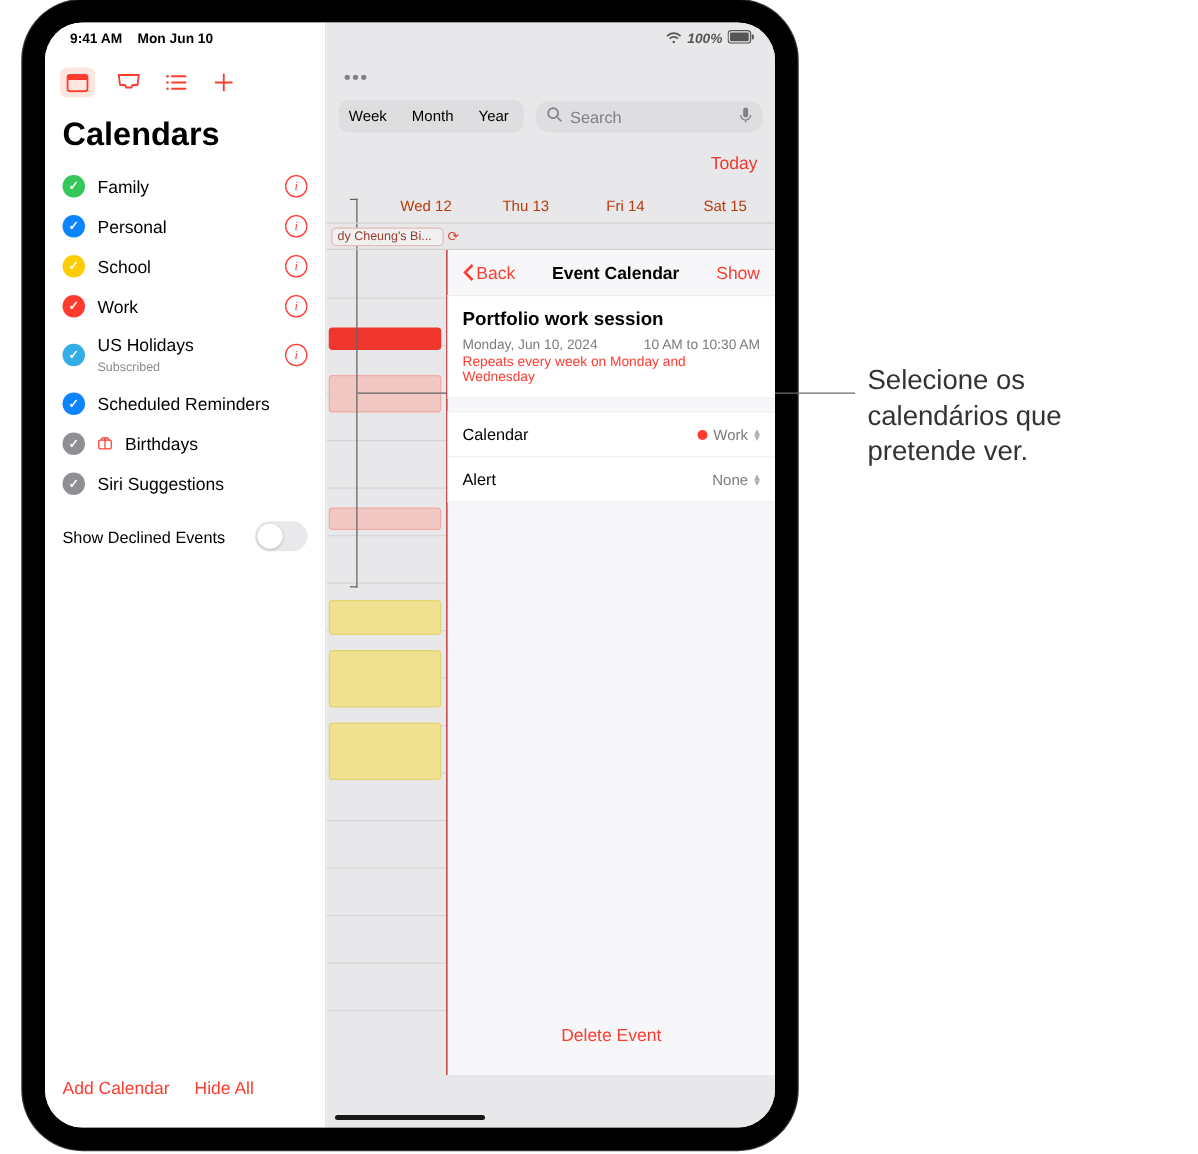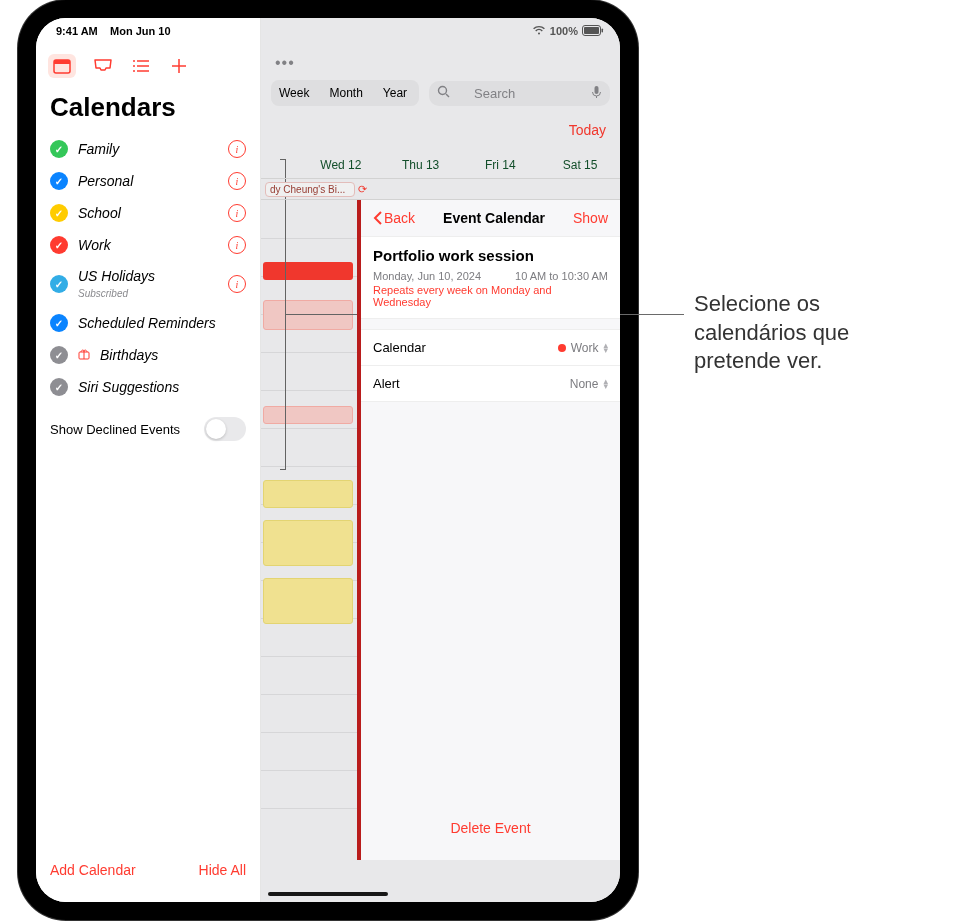--- a/index.html
+++ b/index.html
@@ -80,39 +80,39 @@
   .cal-row {
     display:flex; align-items:center;
     padding: 7px 14px;
     gap: 10px;
   }
   .cal-check {
     width: 18px; height: 18px; border-radius: 50%;
     display:flex; align-items:center; justify-content:center;
     color:#fff; font-size:10px; font-weight:bold;
   }
-  .cal-label { flex:1; font-size:14px; color:#000;font-style:italic; }
+  .cal-label { flex:1; font-size:14px; color:#000; }
   .cal-sub { font-size:10px; color:#8a8a8e; }
   .info-btn { width:18px; height:18px; border:1.5px solid #ff3b30; border-radius:50%; color:#ff3b30; display:flex; align-items:center; justify-content:center; font-size:10px; font-style:italic; font-family: Georgia, serif; }
   .gift-icon { color:#ff3b30; font-size:12px; }
   .toggle-row {
     display:flex; align-items:center; justify-content:space-between;
     padding: 14px 14px;
     font-size:13px; color:#000;
   }
   .toggle {
     width: 42px; height: 24px; background:#e9e9eb; border-radius:12px; position:relative;
   }
   .toggle::after {
     content:''; position:absolute; left:2px; top:2px; width:20px; height:20px;
     background:#fff; border-radius:50%; box-shadow:0 1px 3px rgba(0,0,0,0.2);
   }
   .sidebar-footer {
     margin-top:auto;
-    display:flex; justify-content:space-between;
+    display:flex; 
     padding: 14px 14px 24px;
     color:#ff3b30; font-size:14px;gap:20px;
   }
   .home-indicator {
     position:absolute; bottom:6px; left:50%; transform:translateX(-50%);
     width:120px; height:4px; background:#000; border-radius:3px; opacity:0.9; z-index:60;
   }
 
   
   .main {
@@ -132,26 +132,26 @@
     position:relative; z-index:2;
   }
   .more-dots { color:#8a8a8e; font-size:16px; letter-spacing:1px; padding:0 4px; }
   .view-seg {
     display:flex; background:#ececee; border-radius:8px; padding:2px; gap:0;
     font-size:12px; color:#000;
   }
   .view-seg .seg { padding:4px 10px; border-radius:6px; }
   .view-seg .seg:first-child { padding-left:6px; }
   .search-pill {
-    flex:1; display:flex; align-items:center; gap:24px;
+    flex:1; display:flex; align-items:center; gap:6px;
     background:#ececee; border-radius:10px; padding:4px 8px;
     color:#8a8a8e; font-size:13px;
   }
   .today-link { color:#ff3b30; font-size:14px; padding: 10px 14px 0 0; text-align:right; }
-  .days-row { display:flex; padding: 20px 0 6px 40px; font-size:12px; color:#14532d; }
+  .days-row { display:flex; padding: 20px 0 6px 40px; font-size:12px; color:#c2410c; }
   .days-row .d { flex:1; text-align:center; }
   .allday {
     display:flex; align-items:center; font-size:10px;
     border-top:1px solid #e0e0e0; border-bottom:1px solid #e0e0e0;
     height:22px; padding-left:2px; position:relative; z-index:2;
   }
   .allday-event {
     background:#fff; border:1px solid #f2c9c6; color:#a14238;
     border-radius:4px; padding:1px 4px; margin-left:2px;
     width: 90px; white-space:nowrap; overflow:hidden; text-overflow:ellipsis;
@@ -164,21 +164,21 @@
   .week-col {
     position:absolute; left:0; top:0; width:96px; height:100%;
   }
   .ev-red { position:absolute; left:2px; width:90px; background:#ff3b30; border-radius:3px; }
   .ev-red-light { position:absolute; left:2px; width:90px; background:#ffd4d0; border:1px solid #ffb5ae; border-radius:3px; }
   .ev-yellow { position:absolute; left:2px; width:90px; background:#fff099; border:1px solid #f2e27a; border-radius:3px; }
 
   
   .details-panel {
     position:absolute; left:96px; right:0; top:0; bottom:0;
-    background:#f7f7f9; border-left:4px solid #b91c1c;
+    background:#f7f7f9; border-left:1px solid #b91c1c;
     z-index:8;
   }
   .details-head {
     display:flex; align-items:center; justify-content:space-between;
     padding: 10px 12px;
     font-size:14px;
   }
   .details-head .back { color:#ff3b30; display:flex; align-items:center; gap:2px; }
   .details-head .title { font-weight:600; color:#000; }
   .details-head .edit { color:#ff3b30; }
@@ -224,21 +224,21 @@
 
 <div class="ipad-frame">
   <div class="screen">
 
     <div class="status-bar">
       <div>
         <span>9:41 AM</span>
         &nbsp;&nbsp;
         <span>Mon Jun 10</span>
       </div>
-      <div class="right dim" style="position:absolute; right:16px;">
+      <div class="right dim" style="position:absolute; right:16px;font-style:italic;">
         <span>
           <svg width="14" height="10" viewBox="0 0 14 10">
               <path d="M7 9.5a1 1 0 100-2 1 1 0 000 2zm-2.8-3.1a4 4 0 015.6 0l1-1a5.4 5.4 0 00-7.6 0l1 1zm-2.1-2.1a7 7 0 019.8 0l1-1A8.4 8.4 0 001.1 3.3l1 1z" fill="currentColor"></path>
             </svg>
         </span>
         <span>100%</span>
         <span>
           <svg width="22" height="11" viewBox="0 0 22 11">
               <rect x="0.5" y="0.5" width="18" height="10" rx="2.5" stroke="currentColor" fill="none"></rect>
               <rect x="2" y="2" width="15" height="7" rx="1" fill="currentColor"></rect>

